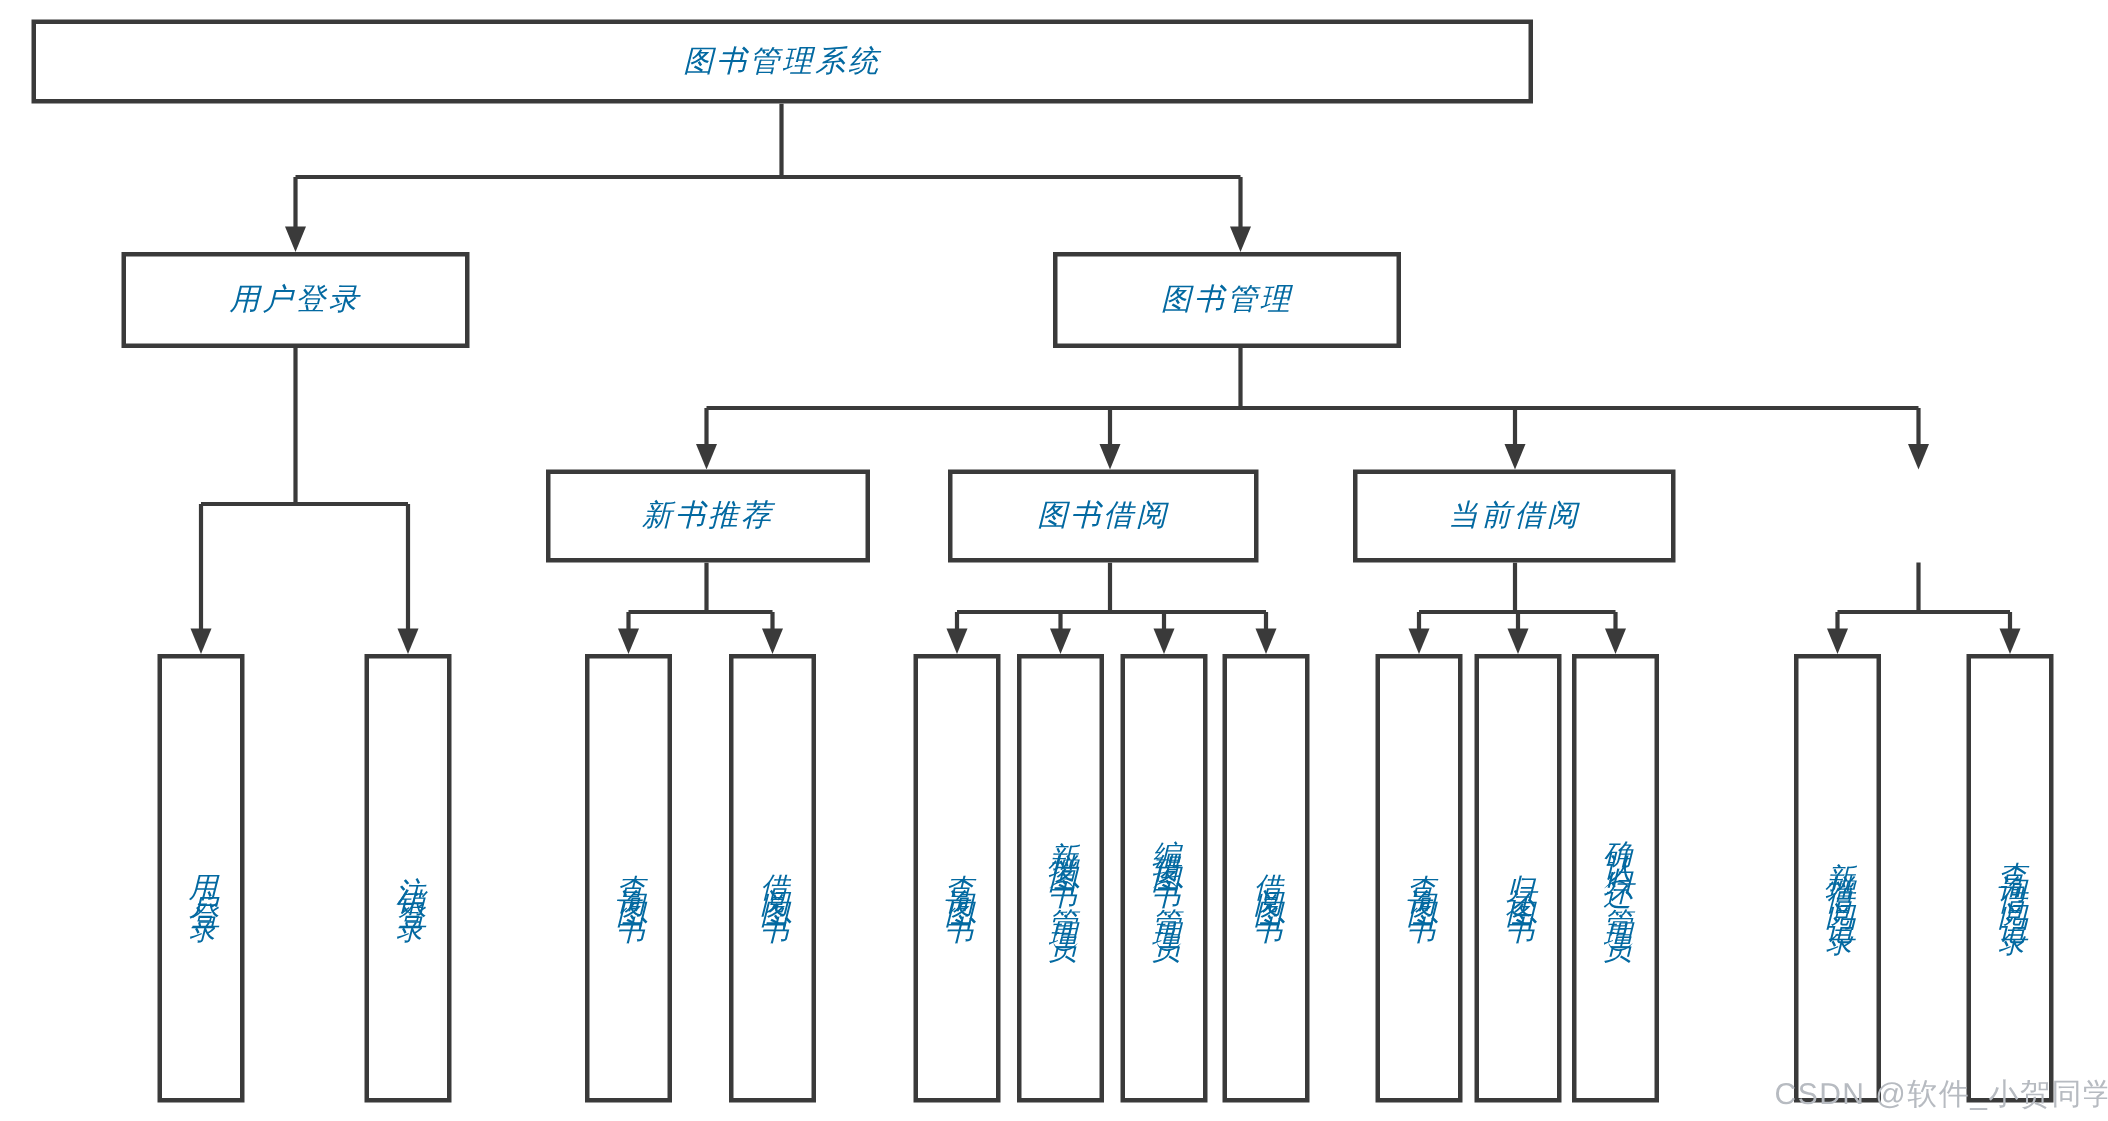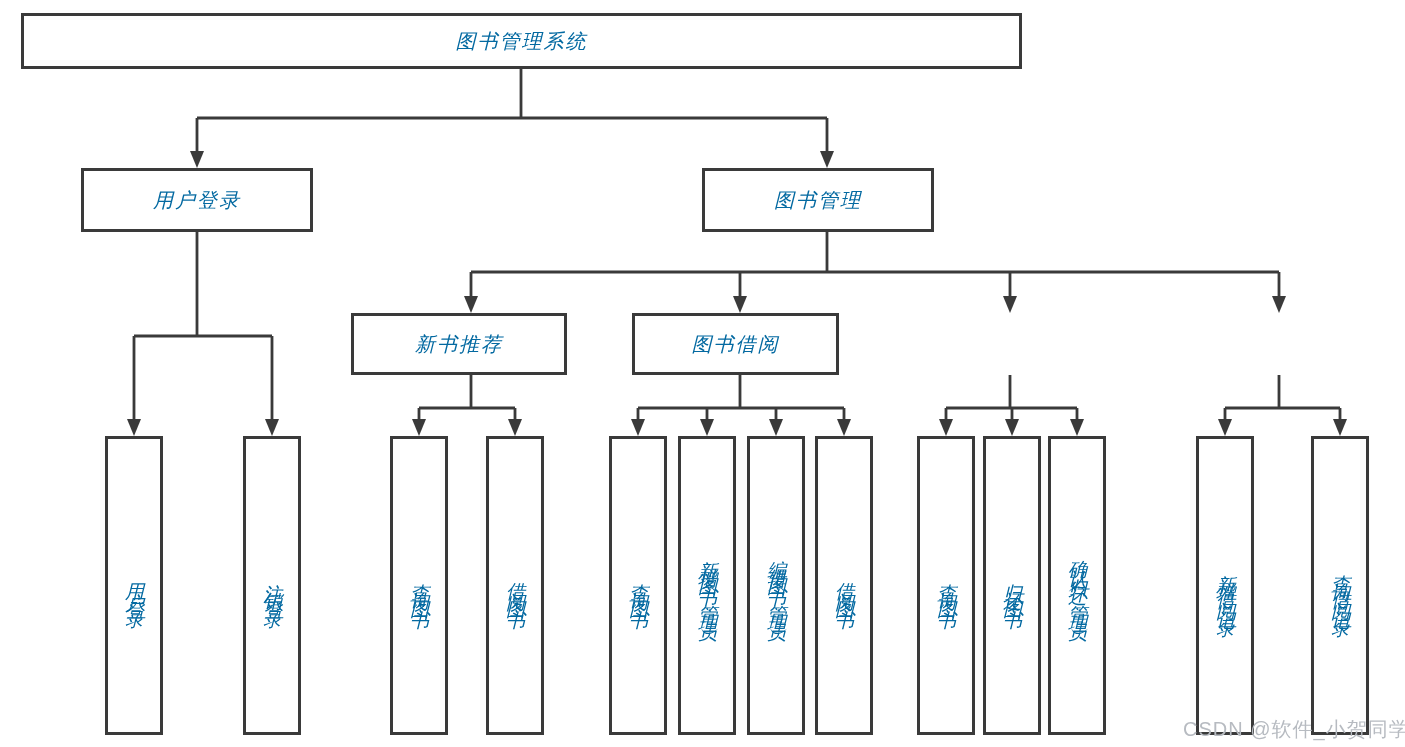--- a/index.html
+++ b/index.html
@@ -72,25 +72,28 @@
     <span>图书管理系统</span>
   </div>
 
   <div class="node lvl2" style="left:81px;">
     <span>用户登录</span>
   </div>
   <div class="node lvl2" style="left:678px;margin-left:24px;">
     <span>图书管理</span>
   </div>
 
-  <div class="node lvl3" style="left:351px; width:216px;">
+  <div class="node lvl3" style="left:364px; width:216px;">
     <span>新书推荐</span>
   </div>
   <div class="node lvl3" style="left:632px; width:207px;">
     <span>图书借阅</span>
+  </div>
+  <div class="node lvl3" style="left:902px; width:215px;">
+    <span>当前借阅</span>
   </div>
 
   <div class="node leaf" style="left:105px;">
     <span class="vtxt">用户登录</span>
   </div>
   <div class="node leaf" style="left:243px;">
     <span class="vtxt">注销登录</span>
   </div>
 
   <div class="node leaf" style="left:390px;">

